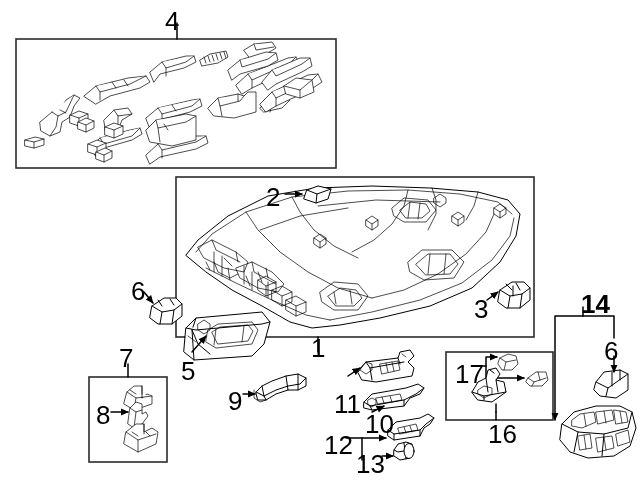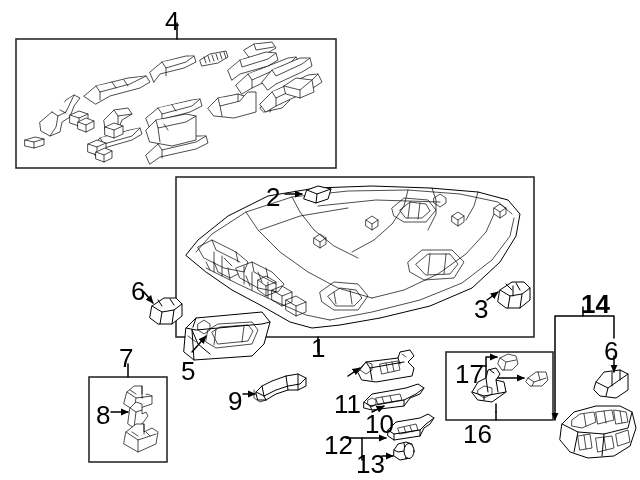--- a/index.html
+++ b/index.html
@@ -581,15 +581,15 @@
   <div class="callout c-lg" style="left:119px;top:345px;">7</div>
   <div class="callout c-lg" style="left:96px;top:402px;">8</div>
   <div class="callout c-lg" style="left:228px;top:388px;">9</div>
   <div class="callout c-lg" style="left:334px;top:391px;">11</div>
   <div class="callout c-lg" style="left:345px;top:411px;margin-left:20px;">10</div>
   <div class="callout c-lg" style="left:324px;top:432px;">12</div>
   <div class="callout c-lg" style="left:356px;top:451px;">13</div>
   <div class="callout c-lg" style="left:581px;top:291px;font-weight:bold;">14</div>
   <div class="callout c-lg" style="left:604px;top:338px;">6</div>
   <div class="callout c-lg" style="left:455px;top:361px;">17</div>
-  <div class="callout c-lg" style="left:463px;top:421px;">16</div>
+  <div class="callout c-lg" style="left:488px;top:421px;">16</div>
 
 </div>
 
 </body></html>

